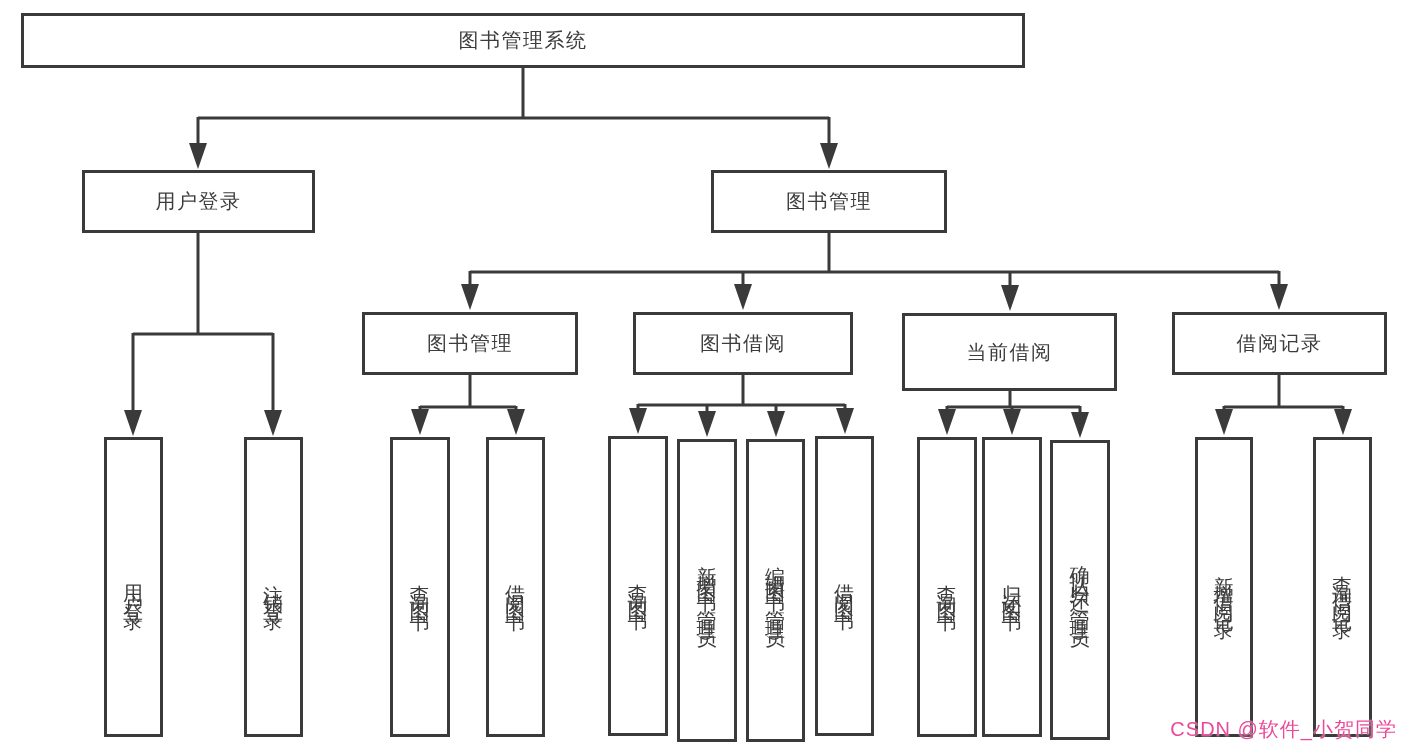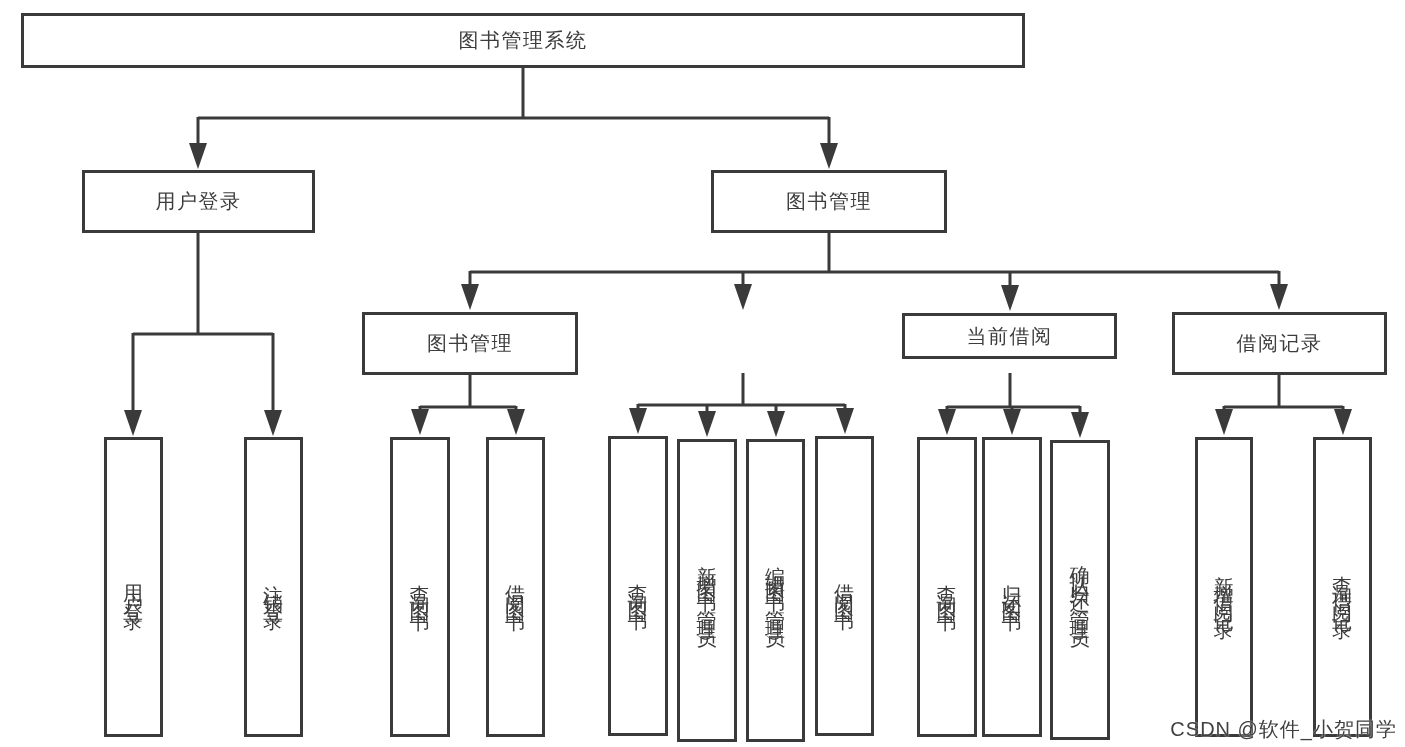--- a/index.html
+++ b/index.html
@@ -32,21 +32,21 @@
     line-height: 1;
     white-space: nowrap;
   }
   #watermark {
     position: absolute;
     top: 716px;
     right: 8px;
     z-index: 3;
     font-size: 20px;
     letter-spacing: 1px;
-    color: #404040;
+    color: #ec4899;
     text-shadow: 0 0 2px #ffffff;
     white-space: nowrap;
   }
 </style>
 </head>
 <body>
 
 <div id="canvas">
 
   <svg id="wires" width="1405" height="747" viewBox="0 0 1405 747">
@@ -85,21 +85,22 @@
     <use href="#ah" x="1224" y="435"></use>
     <use href="#ah" x="1343" y="435"></use>
   </svg>
 
   <div class="box h" style="left:21px; top:13px; width:1004px; height:55px;">图书管理系统</div>
 
   <div class="box h" style="left:82px; top:170px; width:233px; height:63px;">用户登录</div>
   <div class="box h" style="left:711px; top:170px; width:236px; height:63px;text-align:right;">图书管理</div>
 
   <div class="box h" style="left:362px; top:312px; width:216px; height:63px;">图书管理</div>
-  <div class="box h" style="left:902px; top:313px; width:215px; height:46px;">当前借阅</div>
+  <div class="box h" style="left:633px; top:312px; width:220px; height:63px;">图书借阅</div>
+  <div class="box h" style="left:902px; top:313px; width:215px; height:78px;">当前借阅</div>
   <div class="box h" style="left:1172px; top:312px; width:215px; height:63px;text-align:right;">借阅记录</div>
 
   <div class="box v" style="left:104px; top:437px; width:59px; height:300px;">
     <span class="vtext">用户登录</span>
   </div>
   <div class="box v" style="left:244px; top:437px; width:59px; height:300px;">
     <span class="vtext">注销登录</span>
   </div>
 
   <div class="box v" style="left:390px; top:437px; width:60px; height:300px;">

